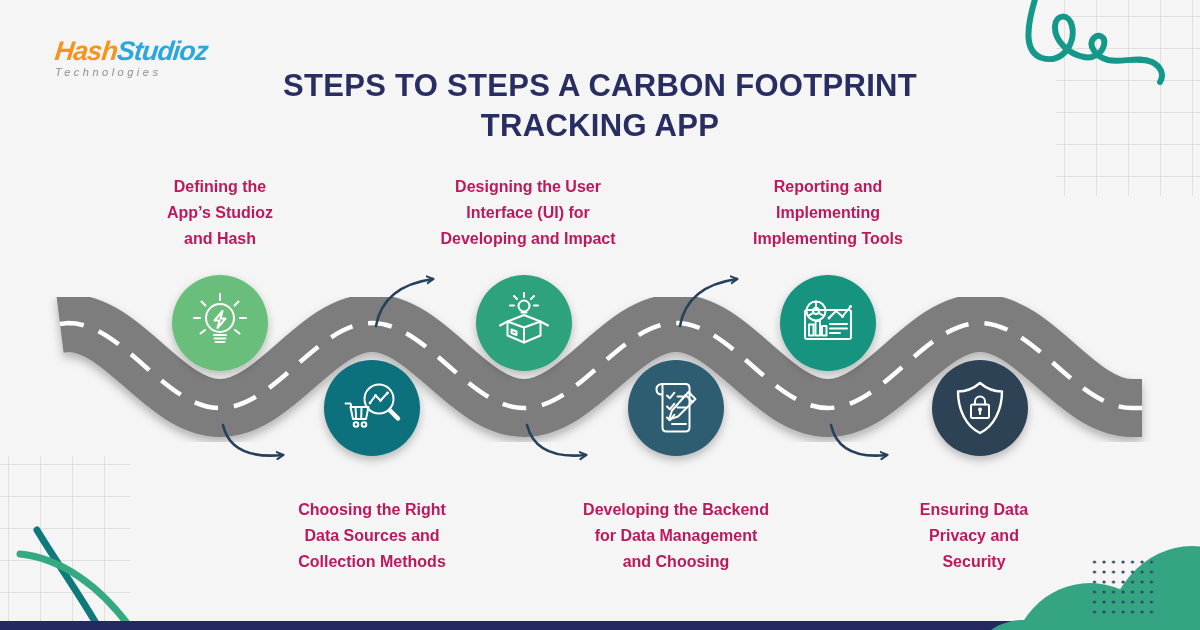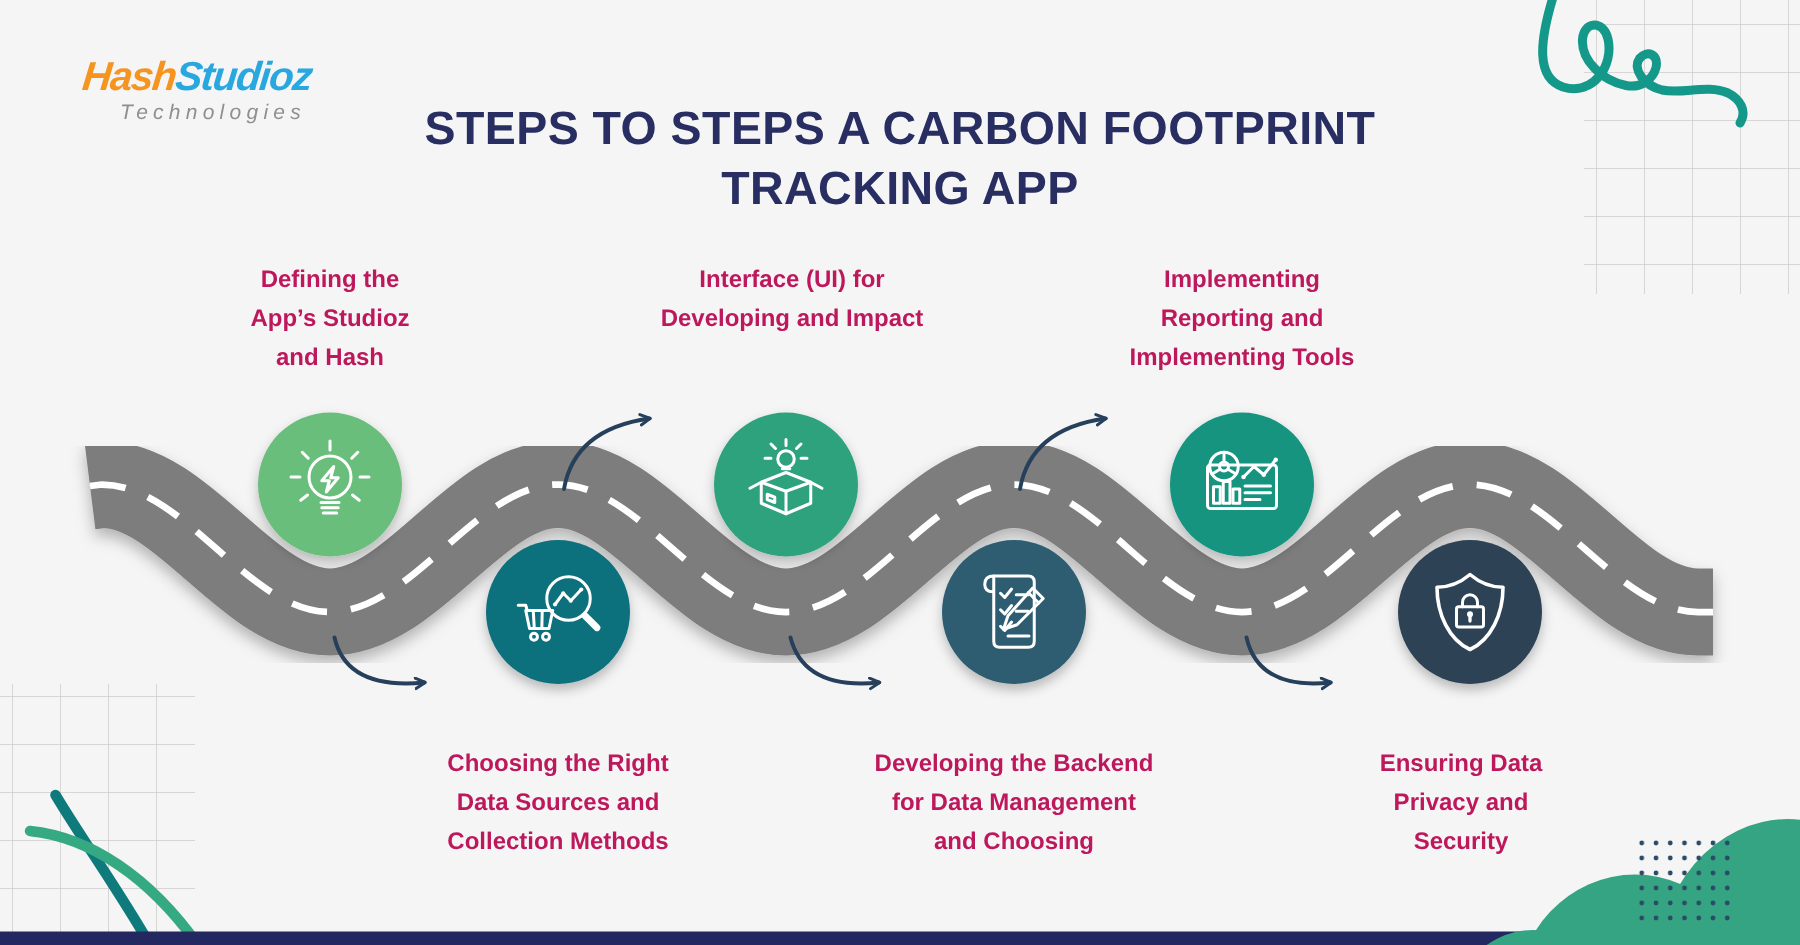--- a/index.html
+++ b/index.html
@@ -4,21 +4,21 @@
 <style>
   html,body{margin:0;padding:0;background:#e8e8e8;}
   .canvas{position:relative;width:1200px;height:630px;overflow:hidden;
           background:#f5f5f6;font-family:"Liberation Sans",sans-serif;}
   .layer{position:absolute;left:0;top:0;width:1200px;height:630px;}
   .logo{position:absolute;left:55px;top:36px;width:180px;}
   .logo-main{font-size:27px;font-weight:bold;font-style:italic;letter-spacing:-1px;
              transform:skewX(-6deg);white-space:nowrap;}
   .logo-hash{color:#f5941f;}
   .logo-studioz{color:#29a8e0;}
-  .logo-tag{font-size:14px;letter-spacing:3.5px;color:#8f8f8f;text-align:center;
+  .logo-tag{font-size:11px;letter-spacing:3.5px;color:#8f8f8f;text-align:left;
             padding-right:6px;margin-top:-1px;font-style:italic;}
   .title{position:absolute;left:0;right:0;top:66px;text-align:center;
          font-size:31px;line-height:40px;font-weight:800;color:#292e62;
          letter-spacing:.3px;}
   .step-label{position:absolute;width:270px;text-align:center;font-weight:bold;
               font-size:16px;line-height:26px;color:#be185d;}
   .step-label span{display:block;}
   .lbl-top{top:174px;}
   .lbl-bottom{top:497px;}
 </style>
@@ -195,31 +195,32 @@
     <span>Defining the</span>
     <span>App’s Studioz</span>
     <span>and Hash</span>
   </div>
   <div class="step-label lbl-bottom" style="left:237px;">
     <span>Choosing the Right</span>
     <span>Data Sources and</span>
     <span>Collection Methods</span>
   </div>
   <div class="step-label lbl-top" style="left:393px;">
+    <span>Designing the User</span>
     <span>Interface (UI) for</span>
     <span>Developing and Impact</span>
   </div>
   <div class="step-label lbl-bottom" style="left:541px;">
     <span>Developing the Backend</span>
     <span>for Data Management</span>
     <span>and Choosing</span>
   </div>
   <div class="step-label lbl-top" style="left:693px;">
+    <span>Reporting and</span>
     <span>Implementing</span>
-    <span>Reporting and</span>
     <span>Implementing Tools</span>
   </div>
   <div class="step-label lbl-bottom" style="left:839px;">
     <span>Ensuring Data</span>
     <span>Privacy and</span>
     <span>Security</span>
   </div>
 
 </div>
 

